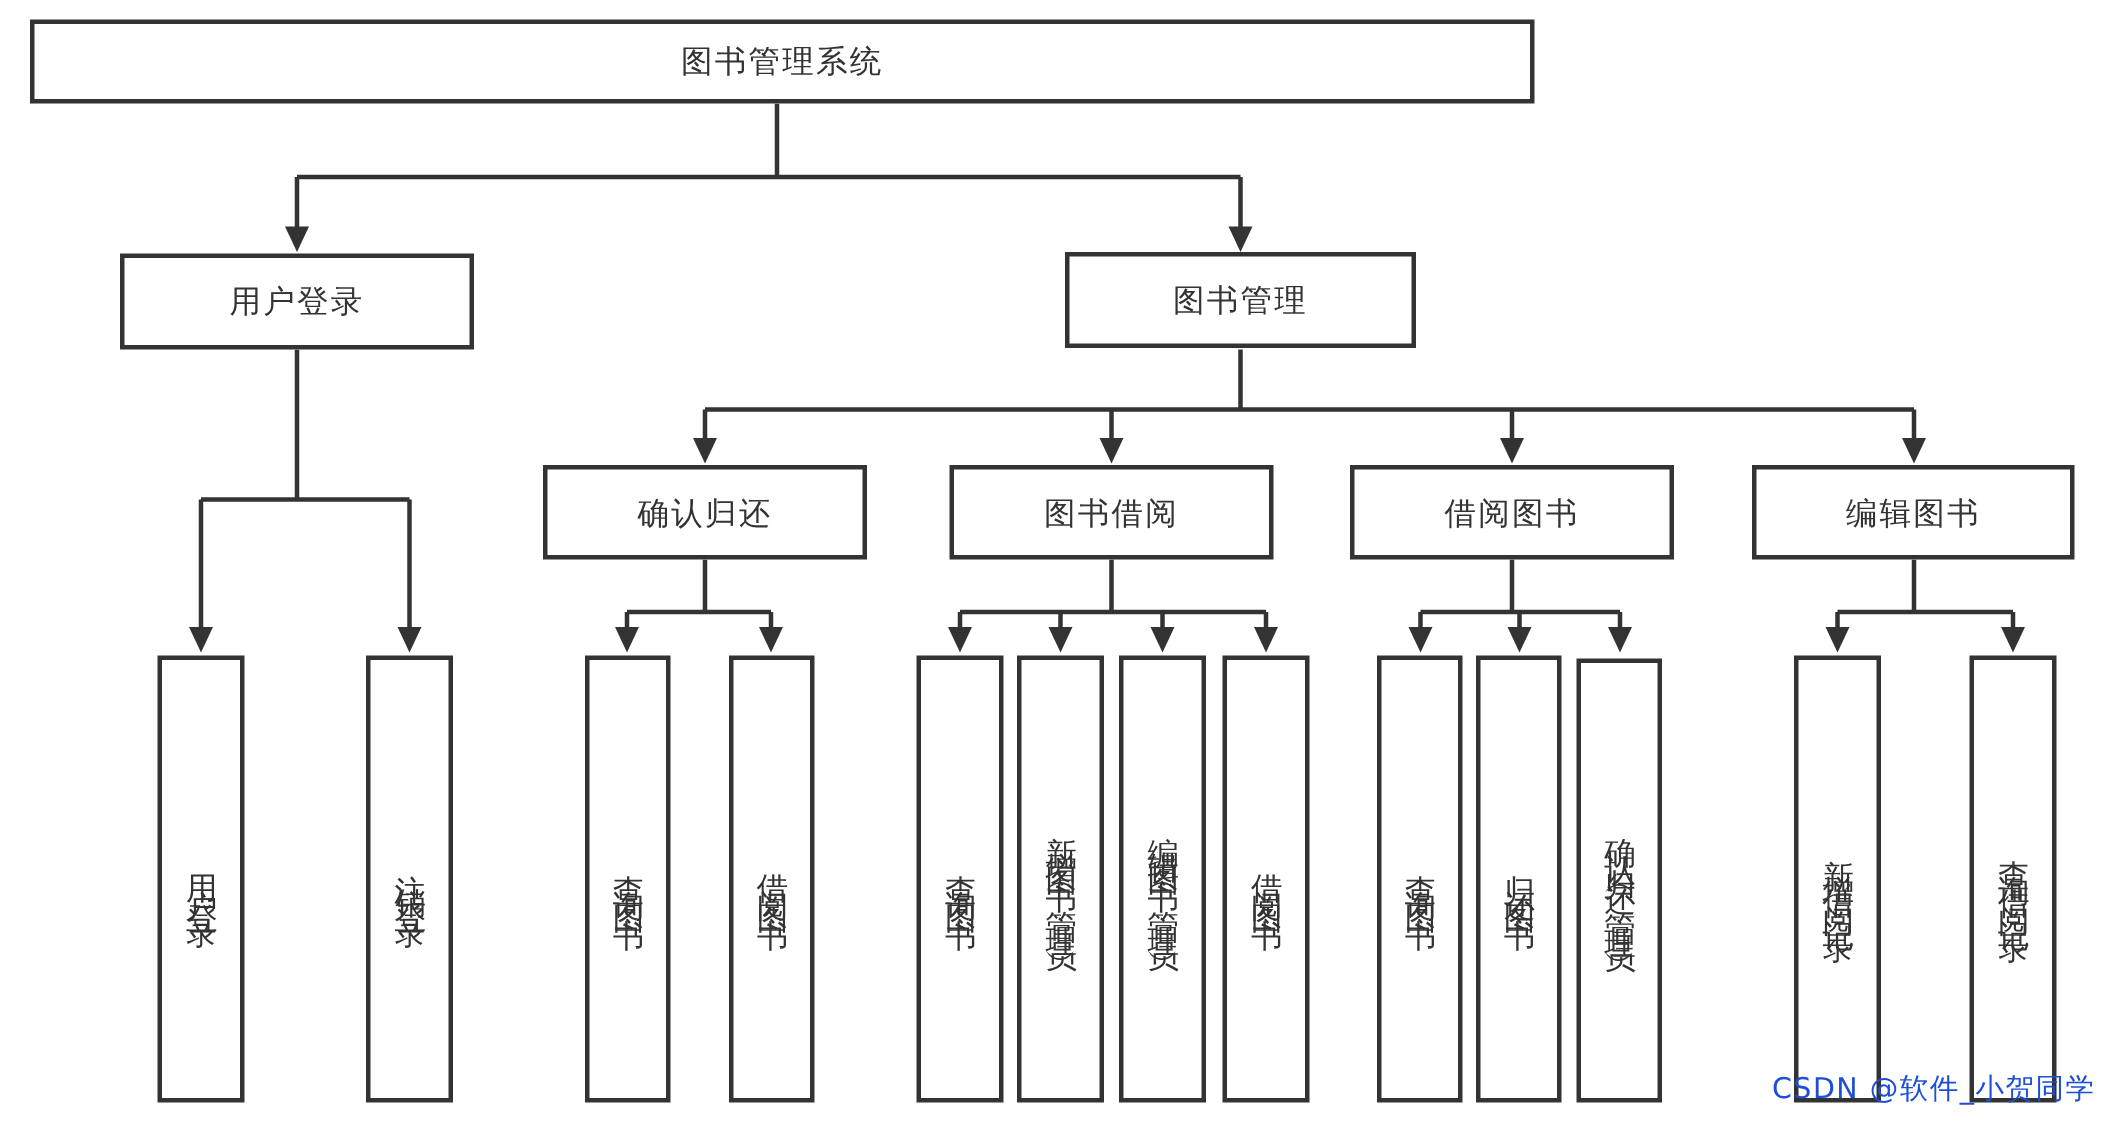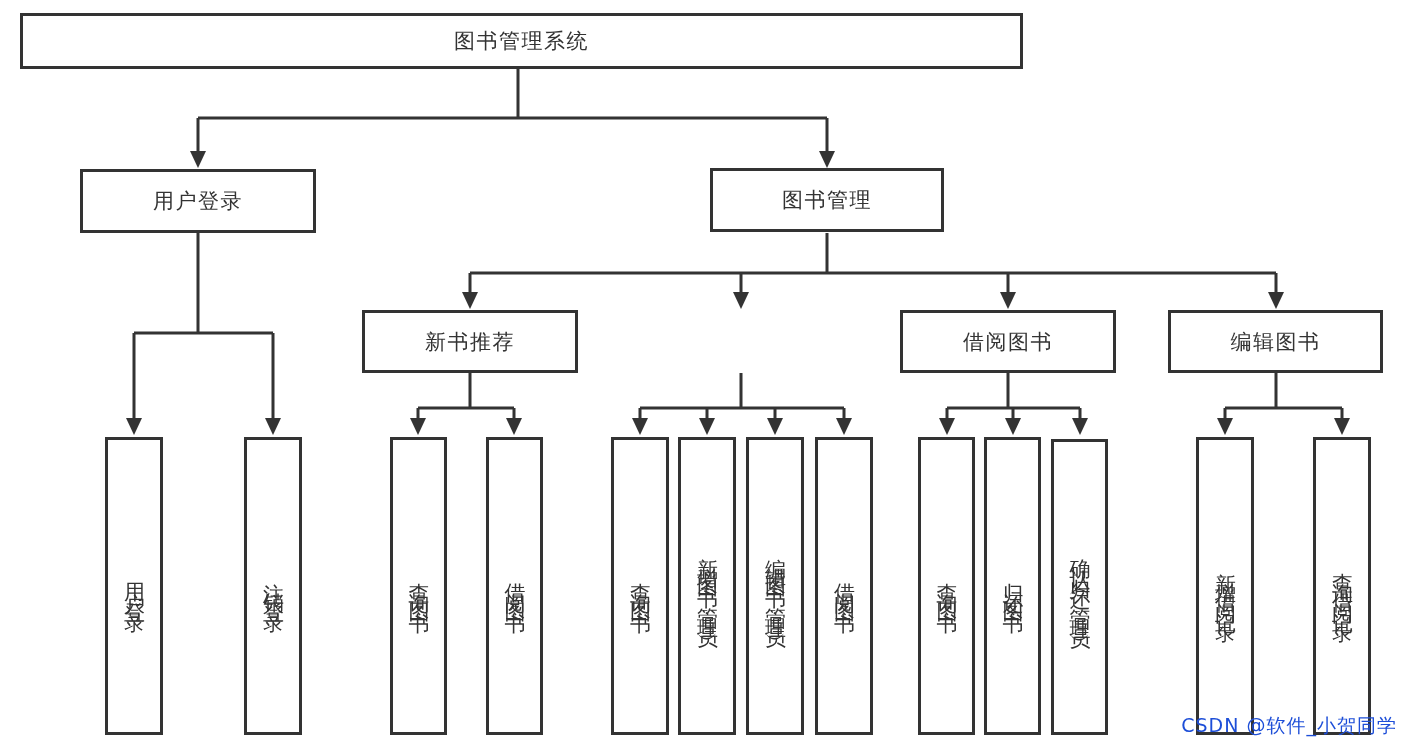--- a/index.html
+++ b/index.html
@@ -98,21 +98,22 @@
       <polygon points="1225,435 1217,418 1233,418"></polygon>
       <polygon points="1342,435 1334,418 1350,418"></polygon>
     </g>
   </svg>
 
   <div class="box hbox" style="left:20px; top:13px; width:1003px; height:56px;">图书管理系统</div>
 
   <div class="box hbox" style="left:80px; top:169px; width:236px; height:64px;">用户登录</div>
   <div class="box hbox" style="left:710px; top:168px; width:234px; height:64px;">图书管理</div>
 
-  <div class="box hbox" style="left:362px; top:310px; width:216px; height:63px;">新书推荐</div>
+  <div class="box hbox" style="left:362px; top:310px; width:216px; height:63px;">确认归还</div>
+  <div class="box hbox" style="left:633px; top:310px; width:216px; height:63px;">图书借阅</div>
   <div class="box hbox" style="left:900px; top:310px; width:216px; height:63px;">借阅图书</div>
   <div class="box hbox" style="left:1168px; top:310px; width:215px; height:63px;">编辑图书</div>
 
   <div class="box vbox" style="left:105px; top:437px; width:58px; height:298px;">用户登录</div>
   <div class="box vbox" style="left:244px; top:437px; width:58px; height:298px;">注销登录</div>
 
   <div class="box vbox" style="left:390px; top:437px; width:57px; height:298px;">查询图书</div>
   <div class="box vbox" style="left:486px; top:437px; width:57px; height:298px;">借阅图书</div>
 
   <div class="box vbox" style="left:611px; top:437px; width:58px; height:298px;">查询图书</div>

